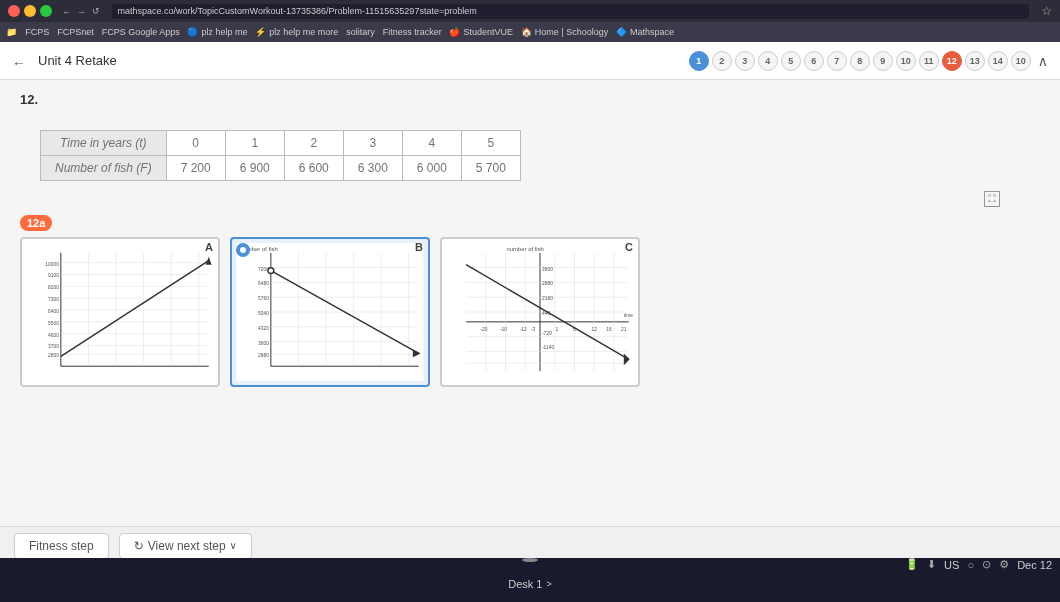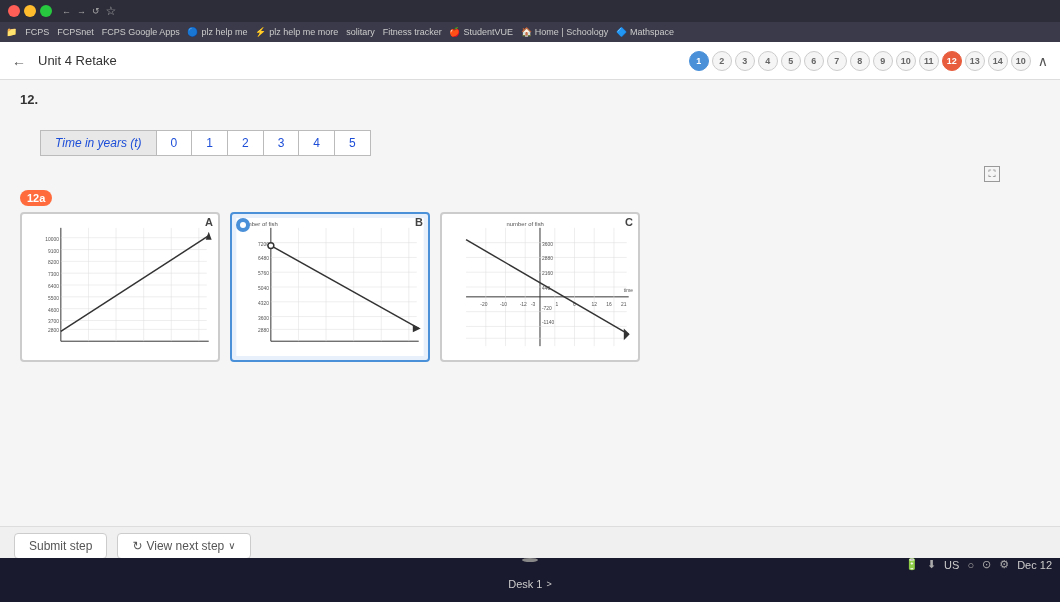--- a/index.html
+++ b/index.html
@@ -139,21 +139,21 @@
     .data-table {
       border-collapse: collapse;
       margin: 10px 0 10px 20px;
       background: white;
       border: 1px solid #bbb;
     }
     .data-table th, .data-table td {
       border: 1px solid #bbb;
       padding: 5px 14px;
       font-size: 12px;
-      color: #1d4ed8;
+      color: #737373;
       text-align: center;
     }
     .data-table th {
       background: #e8e8e8;
       font-weight: normal;
       font-style: italic;
     }
 
     
     .expand-icon {
@@ -291,20 +291,23 @@
 <div class="browser-bar">
   <div class="browser-controls">
     <div class="browser-btn" style="background:#ff5f56"></div>
     <div class="browser-btn" style="background:#ffbd2e"></div>
     <div class="browser-btn" style="background:#27c93f"></div>
   </div>
   <div style="color:#aaa;font-size:9px;margin-left:4px;display:flex;gap:6px;align-items:center;">
     <span style="cursor:pointer;">←</span>
     <span style="cursor:pointer;">→</span>
     <span style="cursor:pointer;">↺</span>
+  </div>
+  <div class="url-bar">
+    <span>mathspace.co/work/TopicCustomWorkout-13735386/Problem-11515635297state=problem</span>
   </div>
   <span style="color:#aaa;font-size:12px;cursor:pointer;">☆</span>
 </div>
 
 <div class="bookmarks-bar">
   <span class="bookmark-item" style="color:#8cf;">📁</span>
   <span class="bookmark-item">FCPS</span>
   <span class="bookmark-item">FCPSnet</span>
   <span class="bookmark-item">FCPS Google Apps</span>
   <span class="bookmark-item">🔵 <span>plz help me</span></span>
@@ -353,20 +356,29 @@
         <tbody>
             <tr>
           <th>Time in years (t)</th>
           <td>0</td>
           <td>1</td>
           <td>2</td>
           <td>3</td>
           <td>4</td>
           <td>5</td>
         </tr>
+        <tr>
+          <th>Number of fish (F)</th>
+          <td>7 200</td>
+          <td>6 900</td>
+          <td>6 600</td>
+          <td>6 300</td>
+          <td>6 000</td>
+          <td>5 700</td>
+        </tr>
       </tbody>
         </table>
 
       <div style="display:flex; justify-content:flex-end; margin-right:20px; margin-bottom:6px;">
         <div class="expand-icon">⛶</div>
       </div>
 
       <div class="sub-question">
         <span class="sub-label">12a</span>
       </div>
@@ -508,21 +520,21 @@
             <line x1="20" y1="22" x2="185" y2="118" stroke="#333" stroke-width="1.5"></line>
             <polygon points="186,118 180,112 180,124" fill="#333"></polygon>
           </svg>
         </div>
 
       </div>
 
     </div>
 
     <div class="bottom-bar">
-      <button class="submit-btn">Submit step</button>
+      <button class="submit-btn">Fitness step</button>
       <button class="next-step-btn">
         <span>↻</span>
         <span>View next step</span>
         <span style="font-size:10px;">∨</span>
       </button>
     </div>
   </div>
 
 </div>
 

